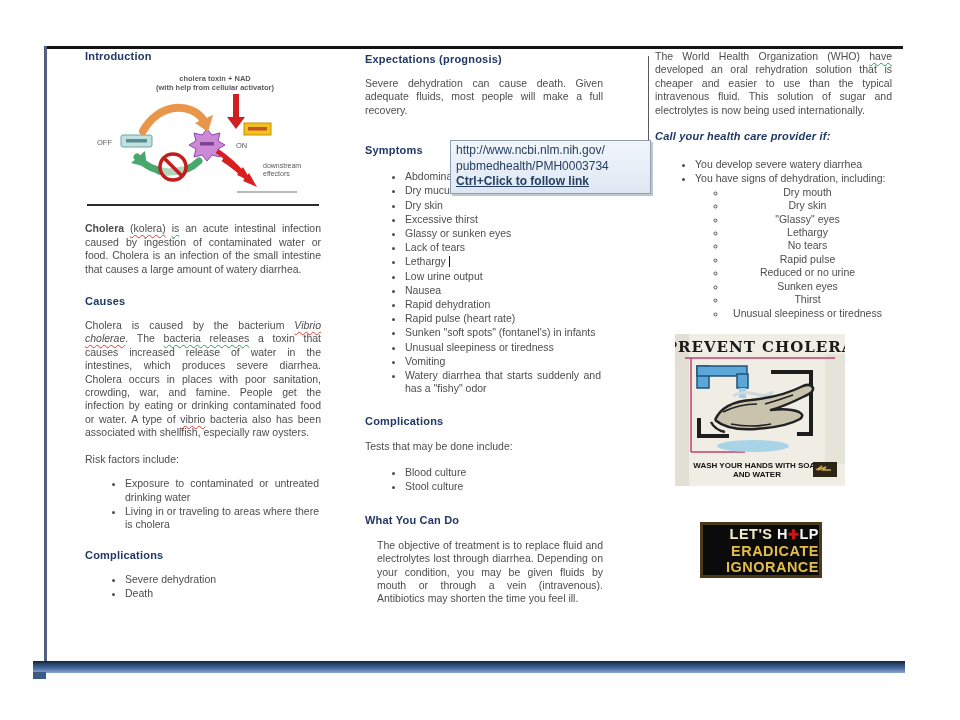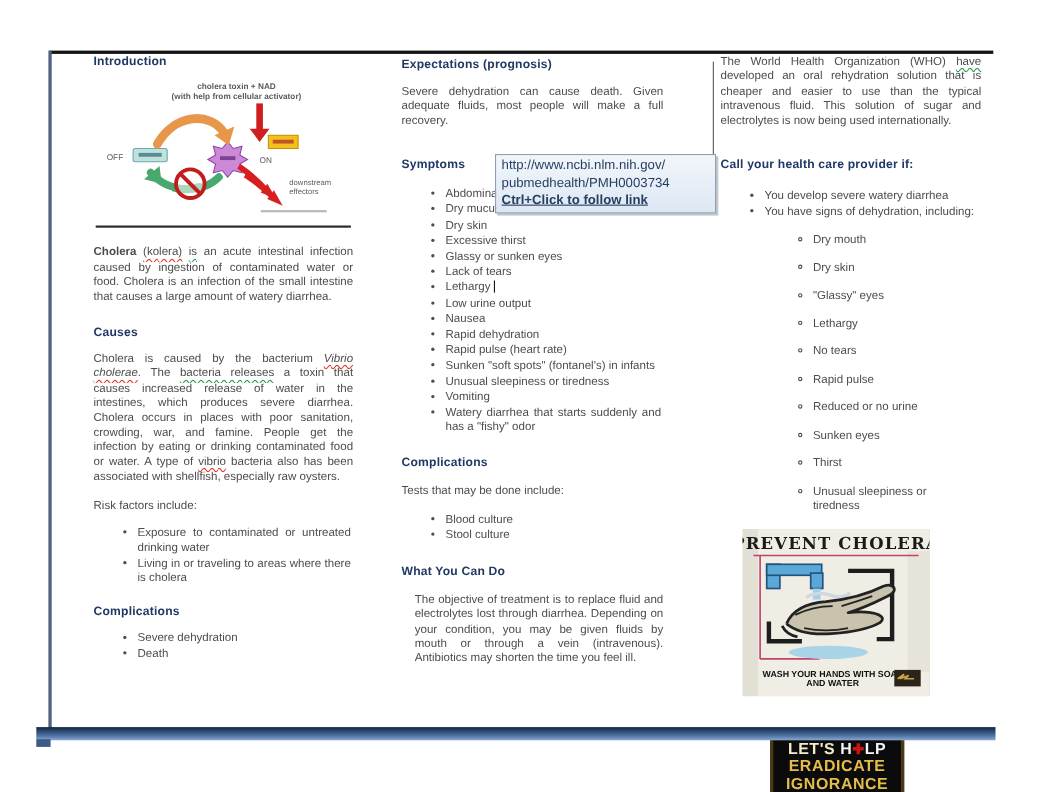--- a/index.html
+++ b/index.html
@@ -15,42 +15,42 @@
   .col{position:absolute;color:#4d4d4d;font-size:10.5px;line-height:13.4px;}
   .col p{margin:0;text-align:justify;}
   h3{margin:0;font-size:11px;line-height:13px;color:#1f3864;font-weight:bold;letter-spacing:.2px;}
   .col-left{left:85px;top:50px;width:236px;}
   .col-mid{left:365px;top:53px;width:238px;}
   .col-right{left:655px;top:50px;width:237px;}
 
   ul.b{margin:0;padding:0 0 0 40px;list-style:disc;}
   ul.b li{margin:0 0 1px 0;text-align:justify;padding-right:2px;}
   ul.sub{margin:0;padding:0 0 0 32px;list-style:circle;}
-  ul.sub li{margin:12px;text-align:left;}
+  ul.sub li{margin:0;text-align:center;}
 
   .sq-red{text-decoration:underline wavy #e03a2f;text-decoration-thickness:1px;text-underline-offset:2px;}
   .sq-green{text-decoration:underline wavy #2e9e4f;text-decoration-thickness:1px;text-underline-offset:2px;}
   .latin{font-style:italic;}
   .b-strong{font-weight:bold;}
 
   .caret{display:inline-block;width:1.5px;height:11px;background:#111;vertical-align:-2px;margin-left:3px;}
 
   .img-block{margin:8px 0 0 2px;width:232px;}
   .img-rule{border-bottom:2.5px solid #2b2b2b;margin-top:2px;}
 
   .tooltip{position:absolute;left:450px;top:140px;width:189px;z-index:50;
     background:linear-gradient(180deg,#f2f6fb,#dde7f3);border:1px solid #8fa0b5;
     box-shadow:2px 2px 0 rgba(120,130,145,.45);padding:2px 5px 3px 5px;
     color:#253e61;font-size:12px;line-height:15.5px;}
   .tooltip .hint{font-weight:bold;text-decoration:underline;}
 
   .poster{margin:14px 0 0 20px;width:170px;height:152px;position:relative;
     background:#efede4;box-shadow:0 0 0 1px #d8d4c8 inset;}
   .logo{margin:36px 0 0 45px;width:122px;height:56px;background:#0b0b0b;
-    border:3px solid #4a3a16;box-sizing:border-box;text-align:center;
+    border:3px solid #4a3a16;box-sizing:border-box;text-align:right;
     font-weight:bold;font-size:14.5px;line-height:16px;letter-spacing:.5px;padding-top:1px;}
   .logo .w1{color:#f2ecca;}
   .logo .wh{color:#f5f5f5;}
   .logo .cross{color:#d01212;font-size:13px;}
   .logo .gold{color:#e3bd4a;display:block;}
 </style>
 </head>
 <body>
 
 <div class="slide">
@@ -172,21 +172,21 @@
       <li><span>Stool culture</span></li>
     </ul>
 
     <h3 style="margin-top:20px;">What You Can Do</h3>
     <p style="margin-top:12px;margin-left:12px;">The objective of treatment is to replace fluid and electrolytes lost through diarrhea. Depending on your condition, you may be given fluids by mouth or through a vein (intravenous). Antibiotics may shorten the time you feel ill.</p>
   </div>
 
   <div class="col col-right">
     <p><span>The World Health Organization (WHO) </span><span class="sq-green">have</span><span> developed an oral rehydration solution that is cheaper and easier to use than the typical intravenous fluid. This solution of sugar and electrolytes is now being used internationally.</span></p>
 
-    <h3 style="margin-top:27px;">Call your health care provider if:</h3>
+    <h3 style="margin-top:13px;font-style:italic;">Call your health care provider if:</h3>
 
     <ul class="b" style="margin-top:15px;">
       <li><span>You develop severe watery diarrhea</span></li>
       <li><span>You have signs of dehydration, including:</span>
         <ul class="sub">
           <li><span>Dry mouth</span></li>
           <li><span>Dry skin</span></li>
           <li><span>"Glassy" eyes</span></li>
           <li><span>Lethargy</span></li>
           <li><span>No tears</span></li>

